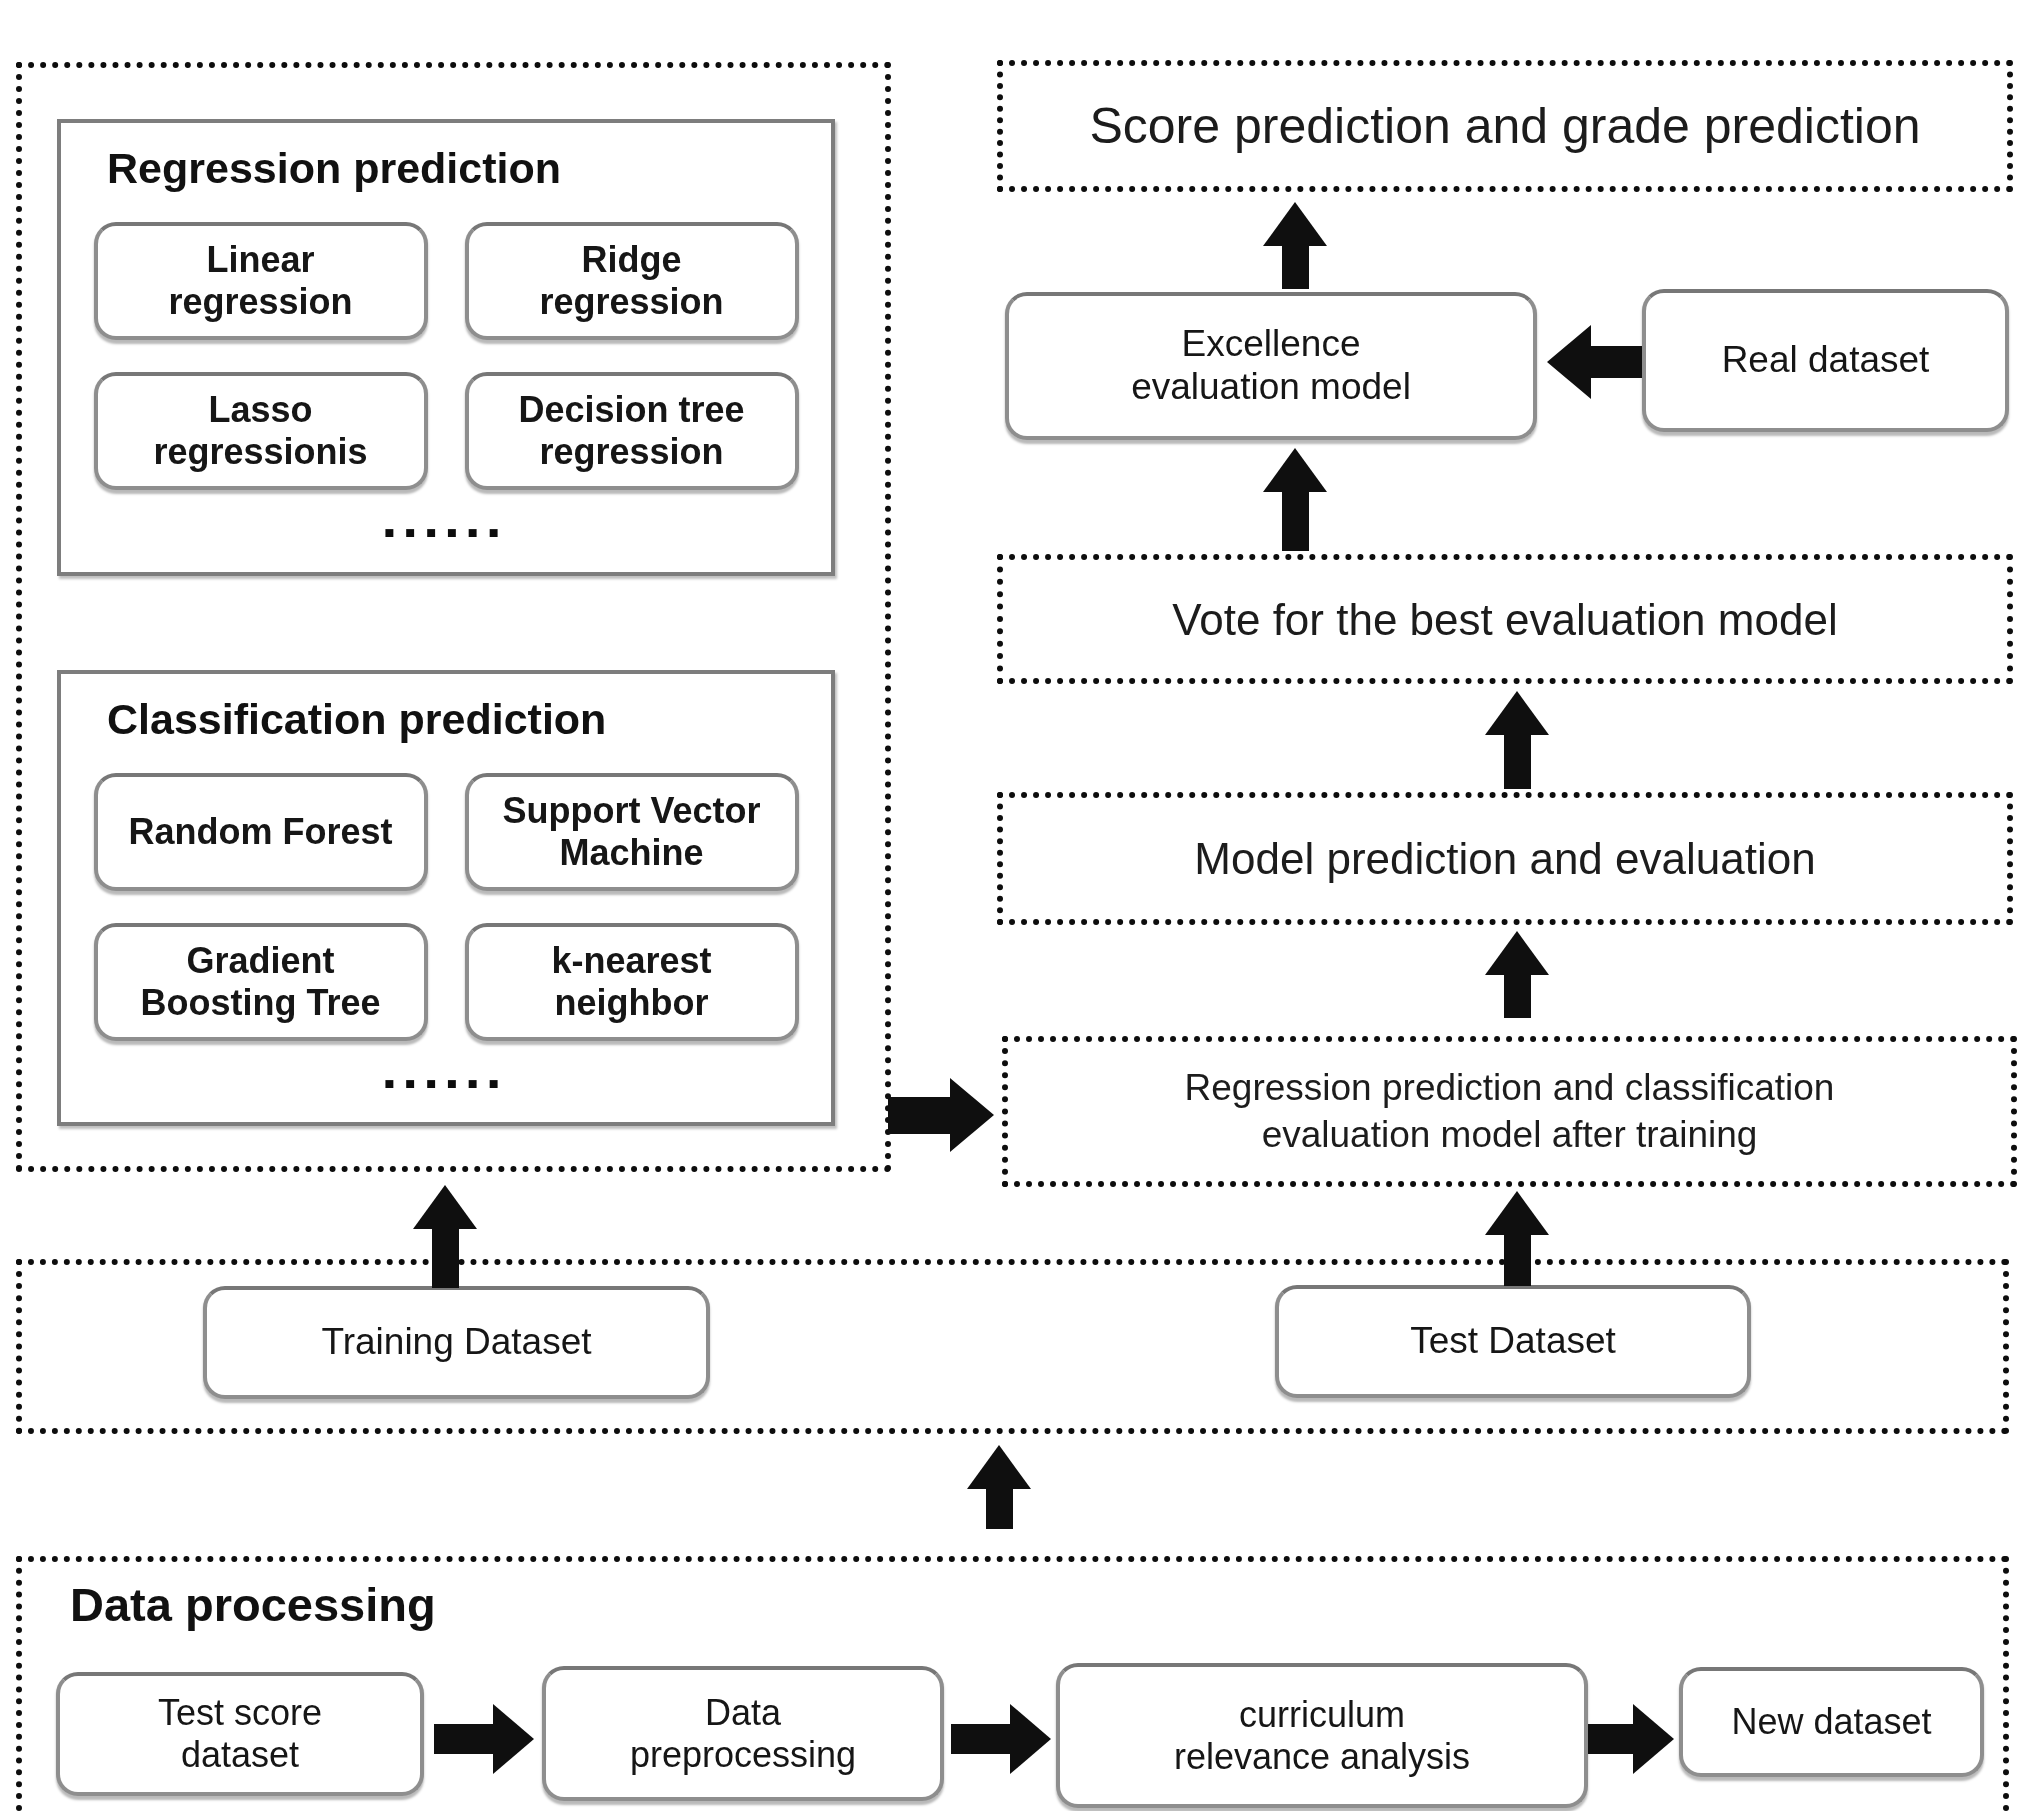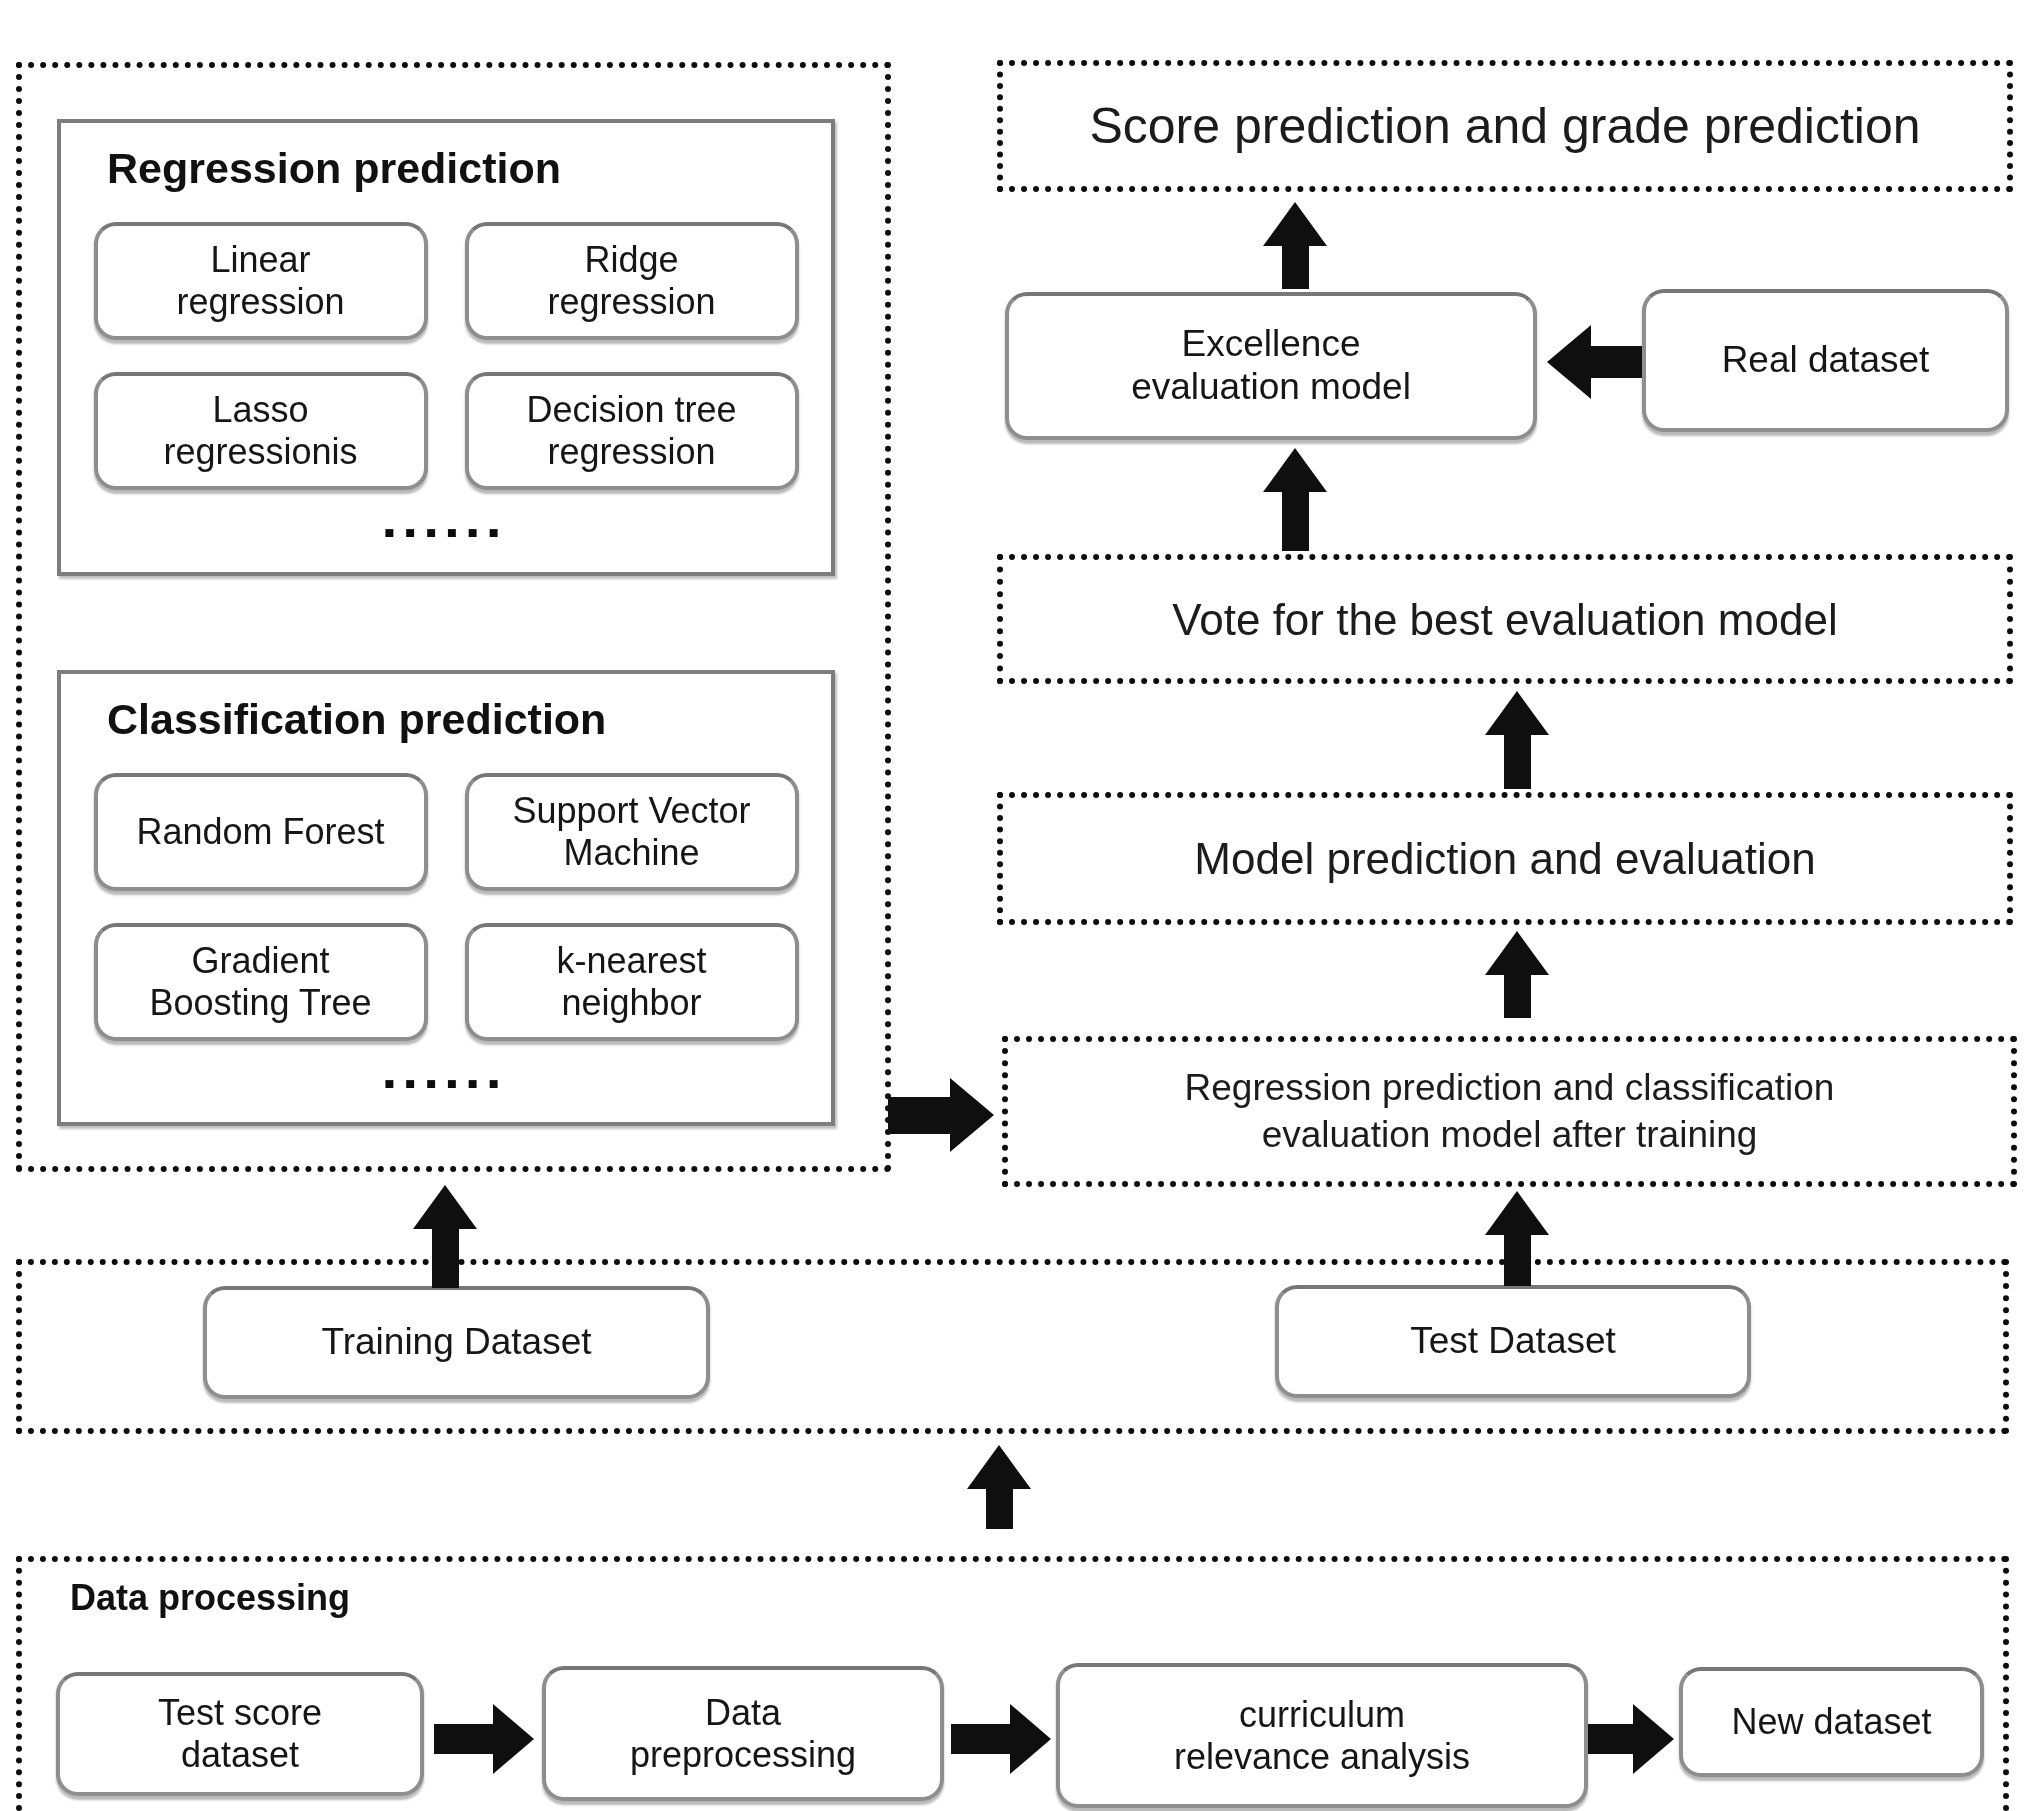--- a/index.html
+++ b/index.html
@@ -18,21 +18,21 @@
     text-align:center; font-size:44px; line-height:1.25; white-space:pre-line; color:#1c1c1c;
   }
   
   .group {
     position:absolute; border:4.8px solid #7d7d7d; background:#ffffff; box-sizing:border-box;
     box-shadow:2.4px 3.2px 2.4px rgba(0,0,0,0.25);
   }
   .group-title { margin:20.6px 0 0 46px; font-size:43px; font-weight:bold; color:#111; }
   .grid {
     margin-top:29px; display:grid; grid-template-columns:334px 334px;
-    column-gap:37px; row-gap:32px; justify-content:center;
+    column-gap:37px; row-gap:32px; justify-content:center;font-weight:bold;
   }
   
   .node {
     border:4px solid #8e8e8e; border-top-color:#777; border-radius:22px; background:#fff;
     box-sizing:border-box; display:flex; align-items:center; justify-content:center;
     text-align:center; box-shadow:0 3.2px 2.4px rgba(0,0,0,0.28);
   }
   .grid .node { height:118px; }
   .node-label { font-size:36px; line-height:1.16; white-space:pre-line; color:#161616; }
   .dots { text-align:center; margin-top:24px; font-size:32px; font-weight:bold;
@@ -70,21 +70,21 @@
   .arr-left::before {
     content:""; position:absolute; left:0; top:50%; margin-top:-37px;
     border-top:37px solid transparent; border-bottom:37px solid transparent;
     border-right:44px solid #0f0f0f;
   }
   .arr-left::after {
     content:""; position:absolute; left:40px; right:0; top:50%; margin-top:-16px;
     height:32px; background:#0f0f0f;
   }
   
-  .dp-title { position:absolute; font-size:36px; font-weight:bold; color:#111; }
+  .dp-title { position:absolute; font-size:47px; font-weight:bold; color:#111; }
   .big-font { font-size:50px; }
   .mid-font { font-size:37px; }
 </style>
 </head>
 <body>
 
 <div class="canvas">
 
   <div class="dotted" style="left:16px; top:24px; width:875px; height:1110px;"></div>
 

